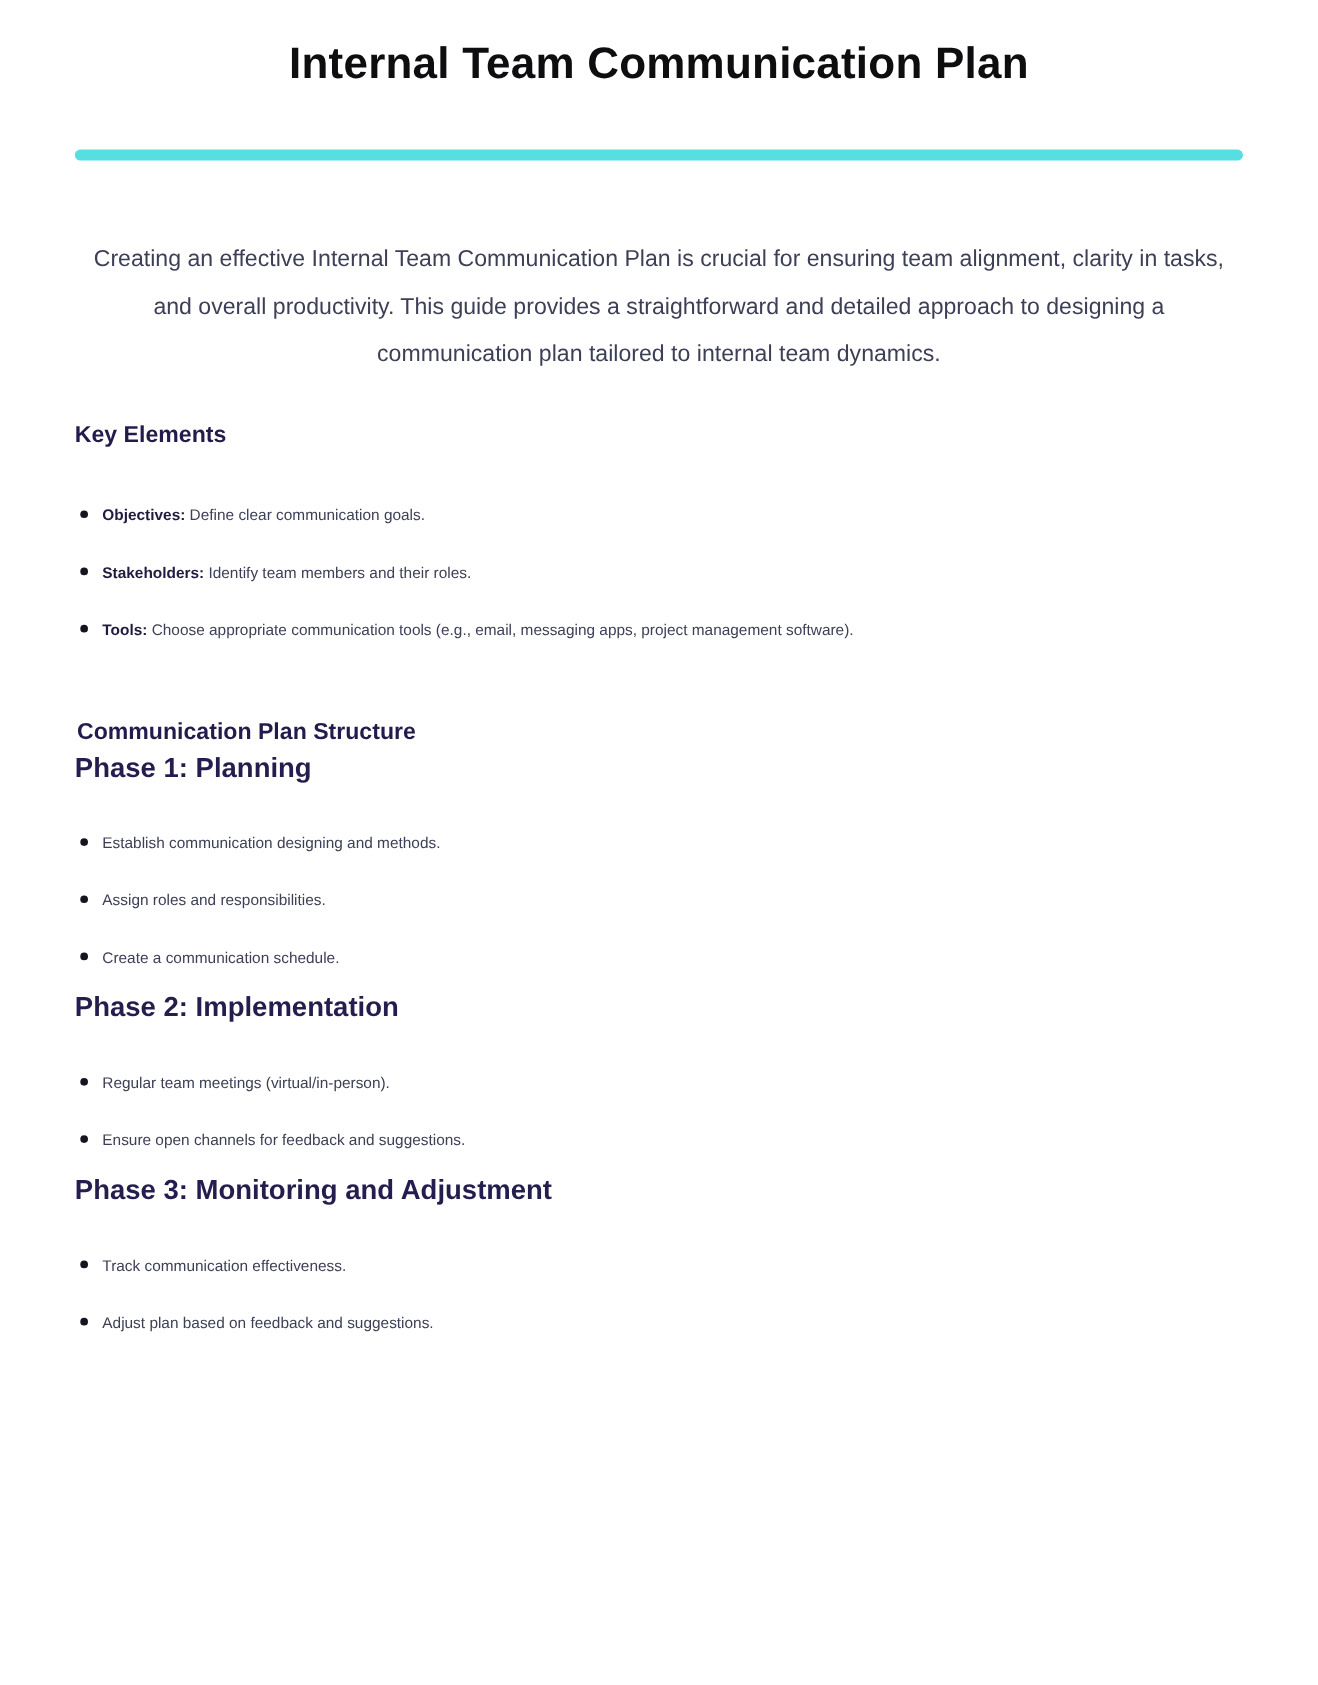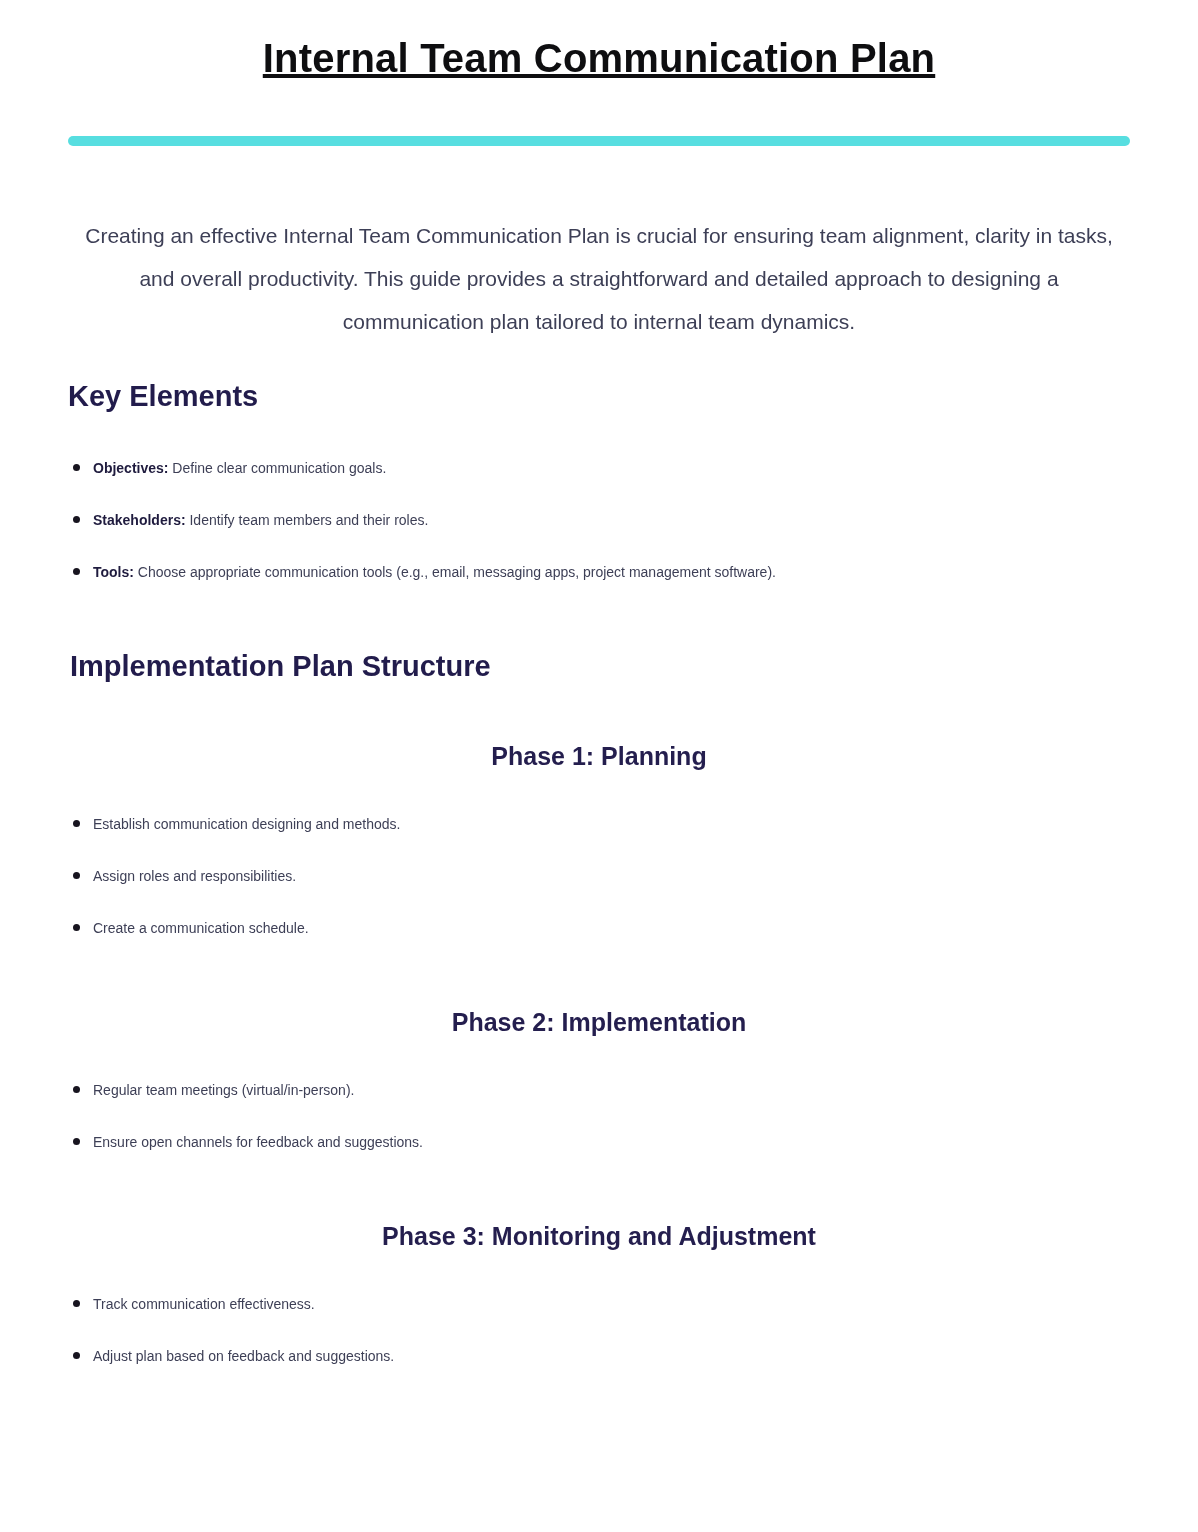--- a/index.html
+++ b/index.html
@@ -15,51 +15,48 @@
     overflow: hidden;
   }
   .doc-title {
     margin-top: 34px;
     font-size: 40px;
     line-height: 48px;
     font-weight: 700;
     text-align: center;
     color: #0e0e10;
     letter-spacing: 0.2px;
-    text-decoration: underline;
   }
   .divider {
     margin-top: 54px;
     height: 10px;
     width: 100%;
     border-radius: 6px;
     background: #57dee0;
   }
   .intro {
     margin-top: 68px;
     font-size: 21px;
     line-height: 43px;
     color: #3d3f56;
     text-align: center;
   }
   h2 {
-    font-size: 29px;
+    font-size: 21px;
     line-height: 34px;
     font-weight: 700;
     color: #221c4c;
   }
   .h2-key { margin-top: 36px; }
   .h2-structure { margin-top: 56px; margin-left: 2px; }
   h3 {
     font-size: 25px;
     line-height: 30px;
     font-weight: 700;
     color: #241e4e;
-    margin-top: 58px;
-    text-align: center;
   }
   ul {
     list-style: none;
     margin-top: 32px;
   }
   .key-list { margin-top: 34px; }
   li {
     position: relative;
     padding-left: 25px;
     font-size: 14px;
@@ -94,21 +91,21 @@
   <p class="intro">Creating an effective Internal Team Communication Plan is crucial for ensuring team alignment, clarity in tasks, and overall productivity. This guide provides a straightforward and detailed approach to designing a communication plan tailored to internal team dynamics.</p>
 
   <h2 class="h2-key">Key Elements</h2>
 
   <ul class="key-list">
     <li><span class="lead">Objectives:</span><span> Define clear communication goals.</span></li>
     <li><span class="lead">Stakeholders:</span><span> Identify team members and their roles.</span></li>
     <li><span class="lead">Tools:</span><span> Choose appropriate communication tools (e.g., email, messaging apps, project management software).</span></li>
   </ul>
 
-  <h2 class="h2-structure">Implementation Plan Structure</h2>
+  <h2 class="h2-structure">Communication Plan Structure</h2>
 
   <h3>Phase 1: Planning</h3>
   <ul>
     <li>Establish communication designing and methods.</li>
     <li>Assign roles and responsibilities.</li>
     <li>Create a communication schedule.</li>
   </ul>
 
   <h3>Phase 2: Implementation</h3>
   <ul>

